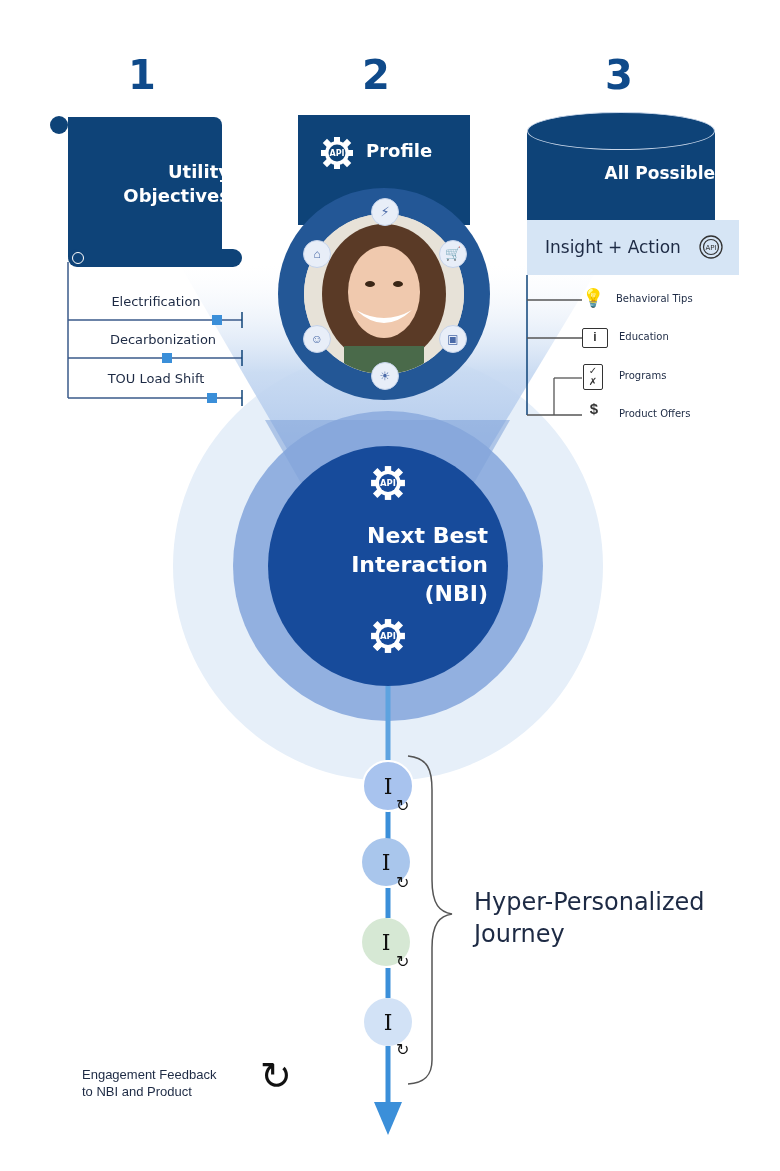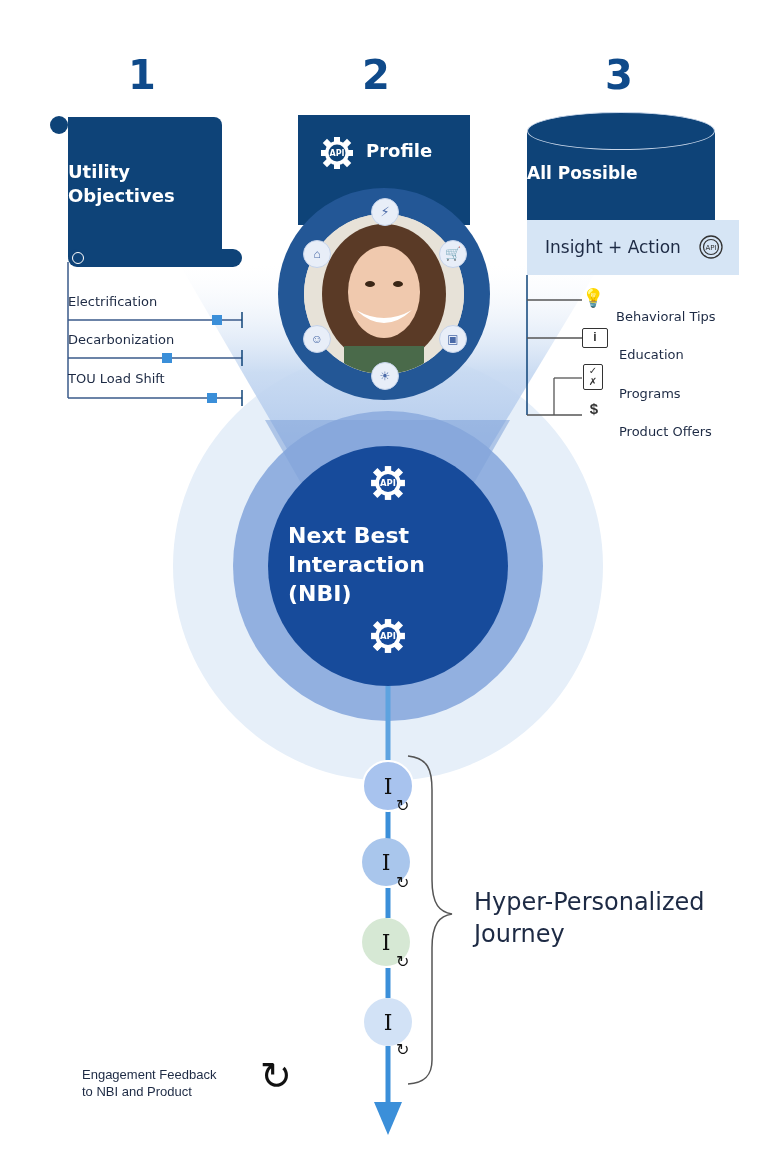--- a/index.html
+++ b/index.html
@@ -4,24 +4,24 @@
 <style>
   html, body { margin:0; padding:0; background:#ffffff; }
   body { width:780px; height:1171px; position:relative; overflow:hidden;
          font-family:"Liberation Sans", "DejaVu Sans", sans-serif; color:#1d2a44; }
   .abs { position:absolute; }
   .step-num { position:absolute; font-weight:bold; font-size:40px; color:#0f4a8a;
               font-family:"DejaVu Sans", sans-serif; text-align:center; width:60px; }
   
   #bg-svg { position:absolute; left:0; top:0; }
   .navy { background:#0e4378; }
-  .white-bold { color:#fff; font-weight:bold; font-family:"DejaVu Sans", sans-serif; text-align:left; }
-  .obj-label { position:absolute; font-size:13px; color:#1d2a44; text-align:left;
+  .white-bold { color:#fff; font-weight:bold; font-family:"DejaVu Sans", sans-serif; text-align:right; }
+  .obj-label { position:absolute; font-size:13px; color:#1d2a44; text-align:center;
                font-family:"DejaVu Sans", sans-serif; }
-  .int-label { position:absolute; font-size:13px; color:#1d2a44; font-family:"DejaVu Sans", sans-serif;margin-top:16px; }
+  .int-label { position:absolute; font-size:10px; color:#1d2a44; font-family:"DejaVu Sans", sans-serif; }
   .journey-text { position:absolute; font-size:24px; color:#1d2a44; font-family:"DejaVu Sans", sans-serif; line-height:32px; }
   .feedback-text { position:absolute; font-size:13px; color:#1d2a44; font-family:Liberation Sans, sans-serif; line-height:17px; }
   .node { position:absolute; width:48px; height:48px; border-radius:50%;
           display:flex; align-items:center; justify-content:center;
           font-family:"DejaVu Serif", serif; font-size:22px; color:#111; }
 </style>
 </head>
 <body>
 
 <svg id="bg-svg" width="780" height="1171">

